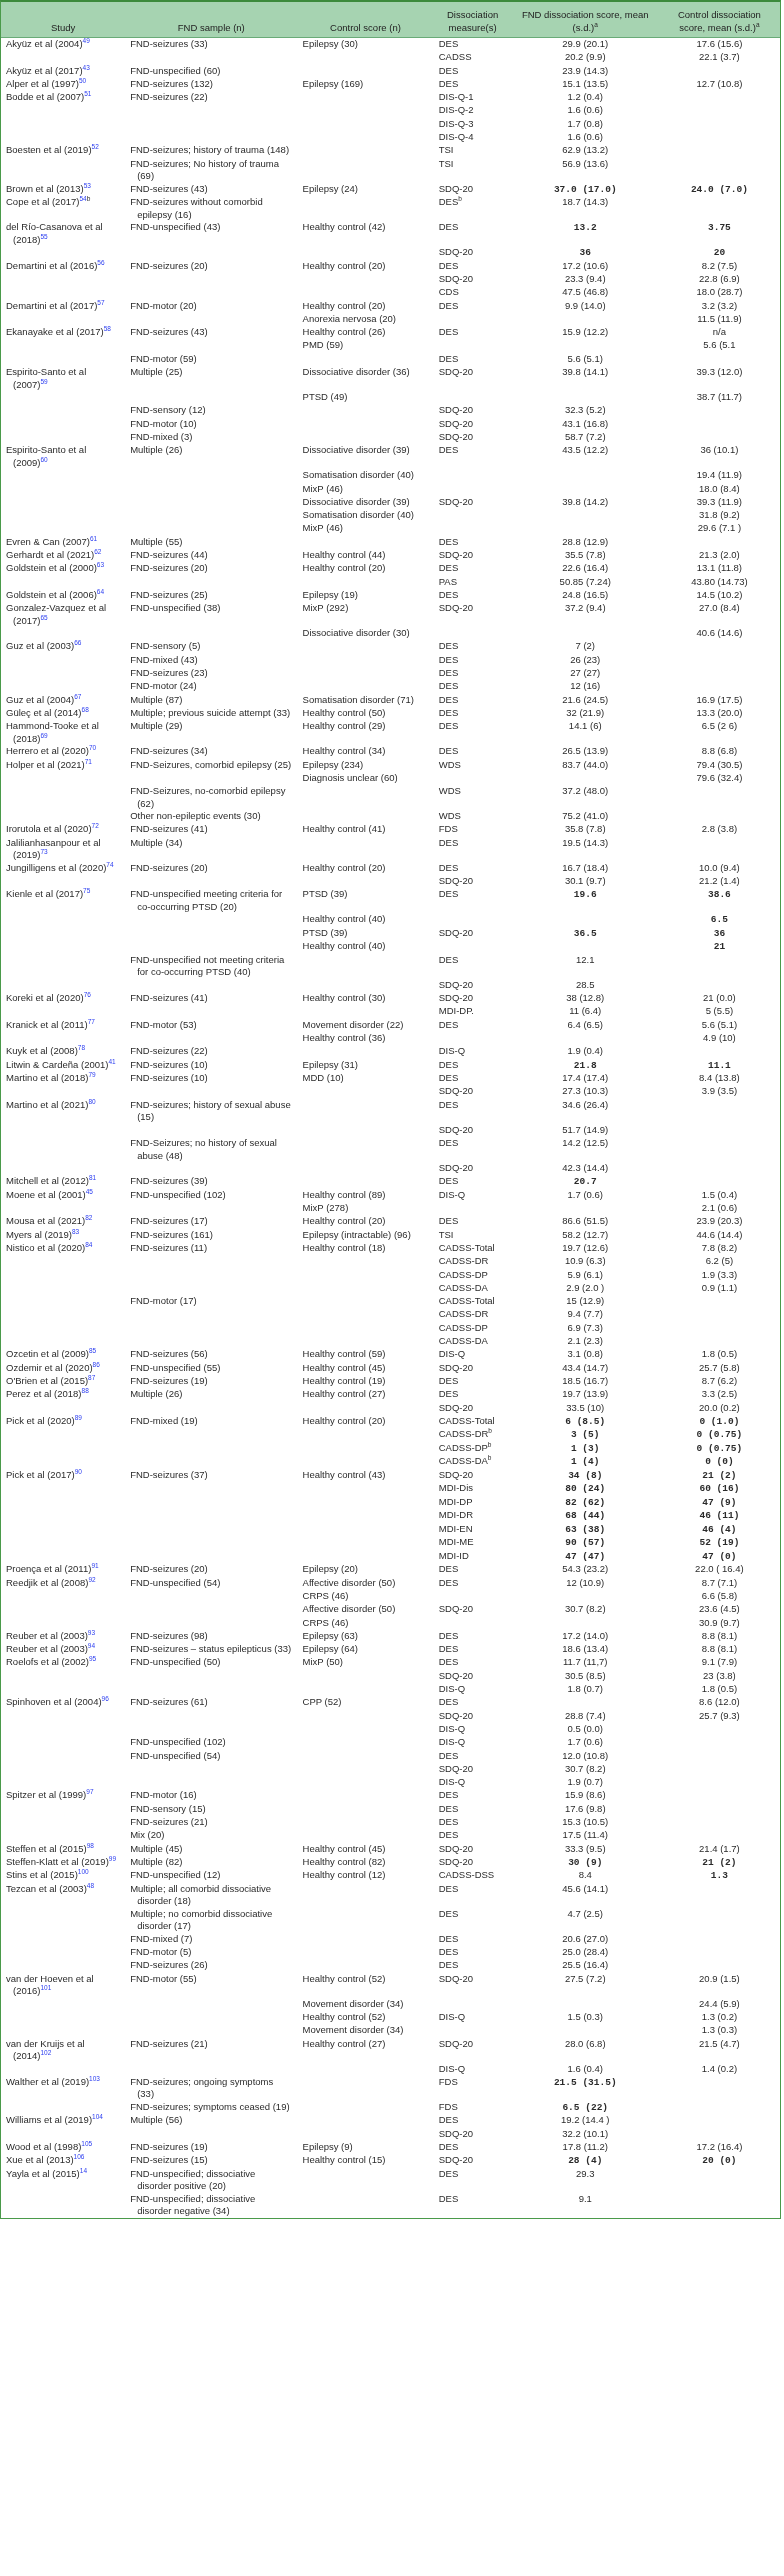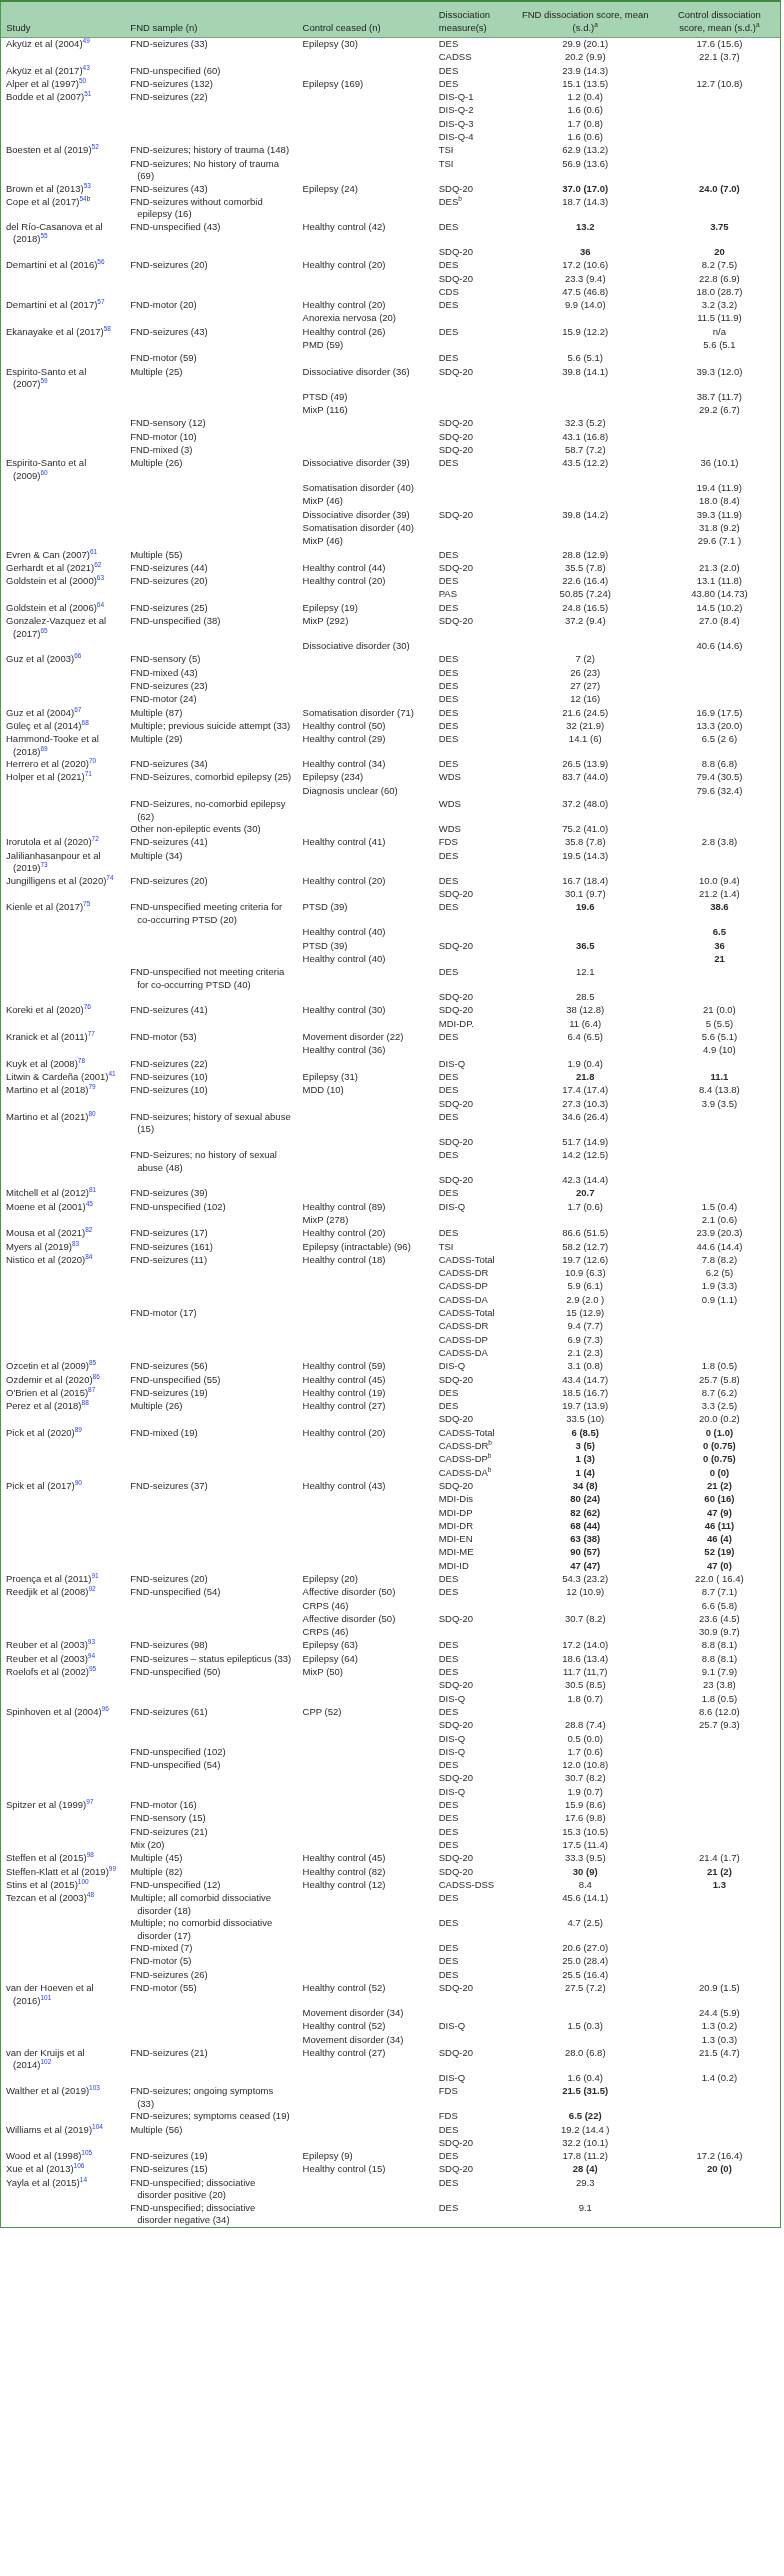--- a/index.html
+++ b/index.html
@@ -1,49 +1,49 @@
 <!DOCTYPE html>
 <html style="font-size:14px"><head>
 <meta charset="utf-8">
 <style>
   html, body { margin:0; padding:0; background:#ffffff; }
   body { width:785px; font-family:"Liberation Sans", sans-serif; color:#2b2b2b; }
   .table-wrap { width:781px; border:1.7px solid #4a9a4a; border-top:2.6px solid #3c8a3c; box-sizing:border-box; }
   table { width:100%; border-collapse:collapse; table-layout:fixed; font-size:9.5px; line-height:12.5px; }
-  thead th { background:#a6d3b1; font-weight:normal; text-align:left; vertical-align:bottom; padding:3.4px 5.2px 2.6px; height:29px; line-height:13px; color:#222; }
+  thead th { background:#a6d3b1; font-weight:normal; text-align:center; vertical-align:bottom; padding:3.4px 5.2px 2.6px; height:29px; line-height:13px; color:#222; }
   thead th.num { text-align:center; }
   thead tr { border-bottom:0.9px solid #6aab78; }
   td { vertical-align:top; padding:0 5.2px; height:13.3px; }
   td.num { text-align:center; white-space:nowrap; }
   .study { padding-left:12px; text-indent:-7px; }
   .sample { padding-left:12px; text-indent:-7px; }
   sup { font-size:6.5px; color:#2a3cf0; line-height:0; vertical-align:super; }
   sup.plain { color:#2b2b2b; }
-  .bold { font-weight:bold; }
+  .bold { font-weight:bold;font-family:Liberation Mono, monospace; }
   col.c1 { width:124px; } col.c2 { width:172px; } col.c3 { width:136px; }
   col.c4 { width:78px; } col.c5 { width:147px; } col.c6 { width:121px; }
 </style>
 </head>
 <body>
 
 <div class="table-wrap">
   <table>
     <colgroup>
       <col class="c1">
         <col class="c2">
         <col class="c3">
         <col class="c4">
         <col class="c5">
         <col class="c6">
     </colgroup>
     <thead>
       <tr>
         <th><span>Study</span></th>
         <th><span>FND sample (n)</span></th>
-        <th><span>Control ceased (n)</span></th>
+        <th><span>Control score (n)</span></th>
         <th><span>Dissociation measure(s)</span></th>
         <th class="num"><span>FND dissociation score, mean (s.d.)</span><sup class="plain">a</sup></th>
         <th class="num"><span>Control dissociation score, mean (s.d.)</span><sup class="plain">a</sup></th>
       </tr>
     </thead>
     <tbody id="tbody">
         <tr>
           <td class="study"><span>Akyüz et al (2004)</span><sup>49</sup></td>
           <td class="sample"><span>FND-seizures (33)</span></td>
           <td><span>Epilepsy (30)</span></td>
@@ -230,28 +230,20 @@
         <tr>
           <td class="study"></td>
           <td class="sample"></td>
           <td><span>PTSD (49)</span></td>
           <td></td>
           <td class="num"></td>
           <td class="num"><span>38.7 (11.7)</span></td>
         </tr>
         <tr>
           <td class="study"></td>
-          <td class="sample"></td>
-          <td><span>MixP (116)</span></td>
-          <td></td>
-          <td class="num"></td>
-          <td class="num"><span>29.2 (6.7)</span></td>
-        </tr>
-        <tr>
-          <td class="study"></td>
           <td class="sample"><span>FND-sensory (12)</span></td>
           <td></td>
           <td><span>SDQ-20</span></td>
           <td class="num"><span>32.3 (5.2)</span></td>
           <td class="num"></td>
         </tr>
         <tr>
           <td class="study"></td>
           <td class="sample"><span>FND-motor (10)</span></td>
           <td></td>

